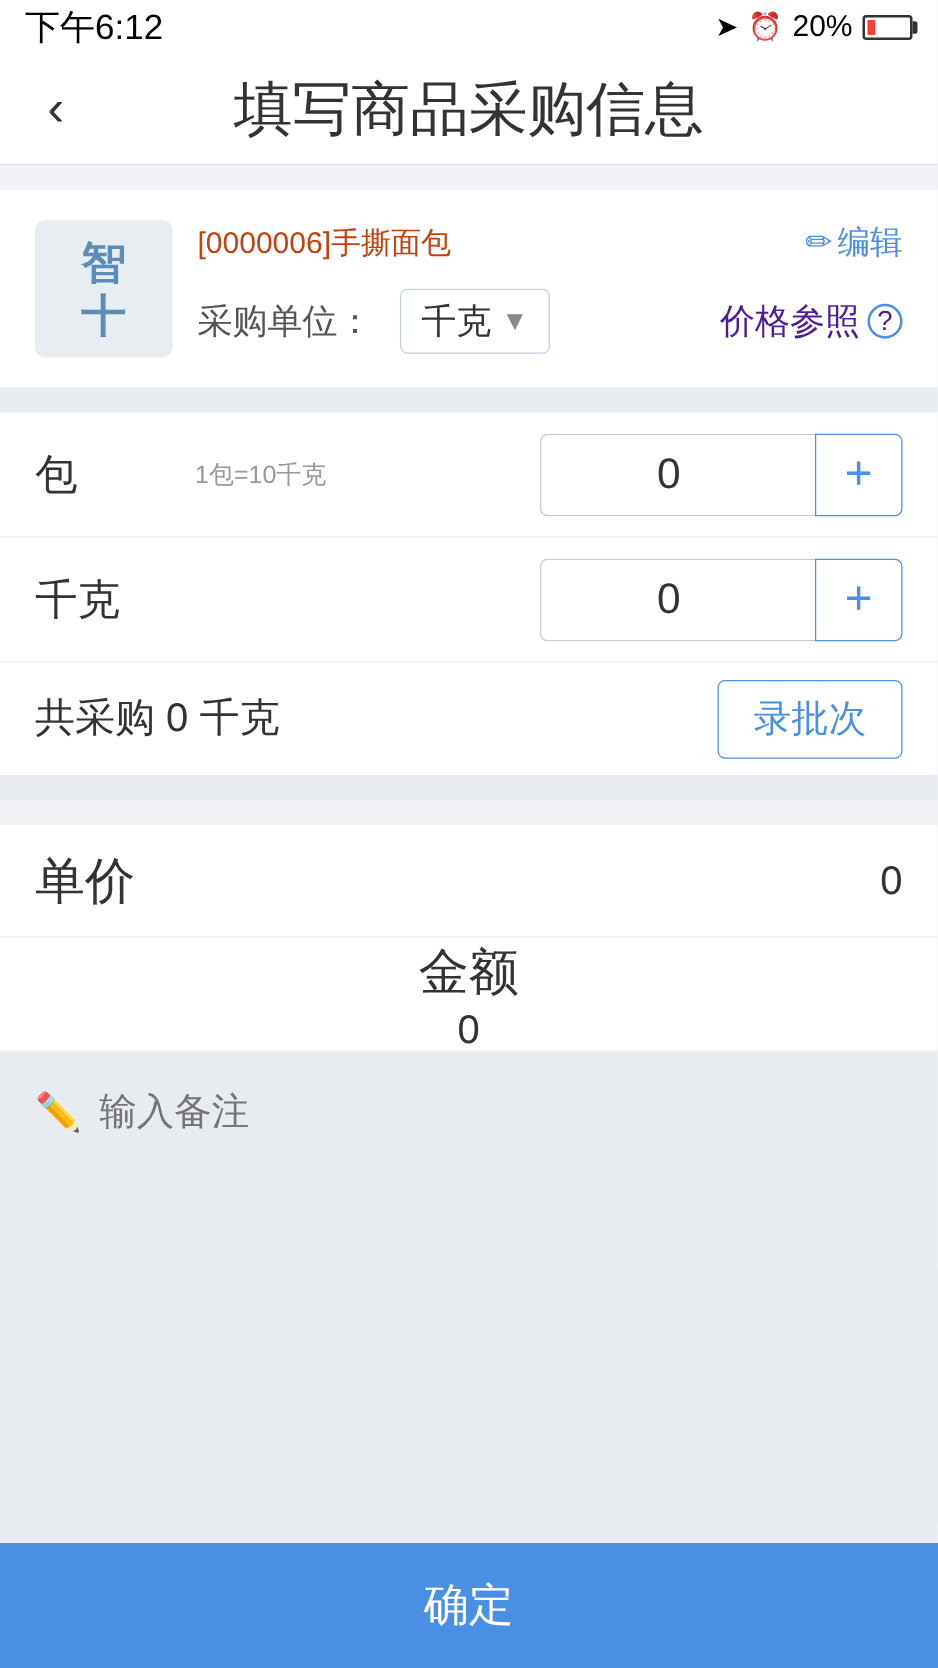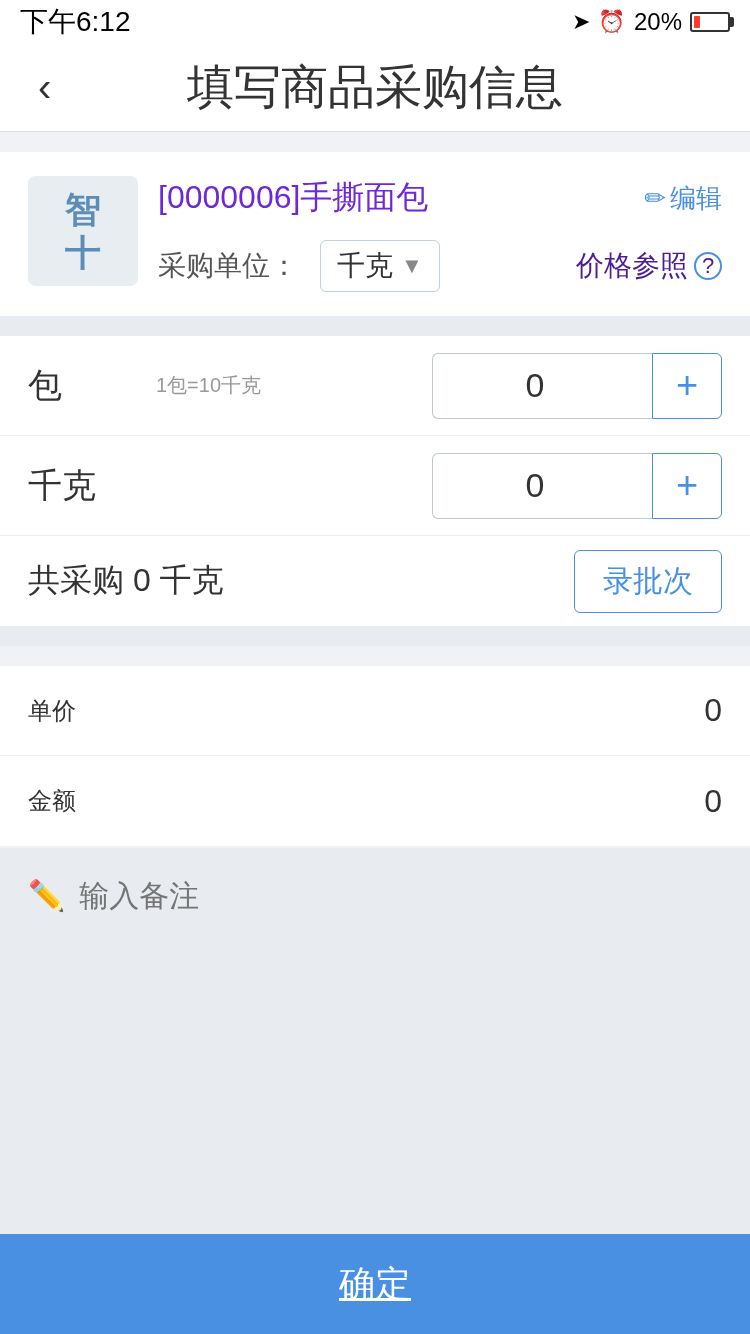--- a/index.html
+++ b/index.html
@@ -105,22 +105,22 @@
     }
     .product-info {
       flex: 1;
     }
     .product-name-row {
       display: flex;
       align-items: center;
       justify-content: space-between;
     }
     .product-name {
-      font-size: 32px;
-      color: #6d28d9;
+      font-size: 24px;
+      color: #c2410c;
       font-weight: 500;
     }
     .edit-btn {
       font-size: 26px;
       color: #4a90e2;
       display: flex;
       align-items: center;
       gap: 4px;
       cursor: pointer;
     }
@@ -253,23 +253,23 @@
       margin-top: 20px;
     }
     .detail-row {
       display: flex;
       align-items: center;
       justify-content: space-between;
       padding: 0 28px;
       height: 90px;
       border-bottom: 1px solid #eee;
     }
-    .detail-row:last-child { border-bottom: none; }
+    .detail-row:last-child { border-bottom: none; flex-direction: column; }
     .detail-label {
-      font-size: 24px;
+      font-size: 40px;
       color: #333;
     }
     .detail-value {
       font-size: 32px;
       color: #333;
     }
 
     
     .note-section {
       background: #e8ecf0;
@@ -309,21 +309,20 @@
       background: #4a90e2;
       display: flex;
       align-items: center;
       justify-content: center;
       cursor: pointer;
     }
     .confirm-text {
       font-size: 36px;
       color: #fff;
       font-weight: 500;
-      text-decoration: underline;
     }
 
     .main-content {
       padding-bottom: 100px;
     }
   </style>
 </head>
 <body>
 
 <div class="main-content">

